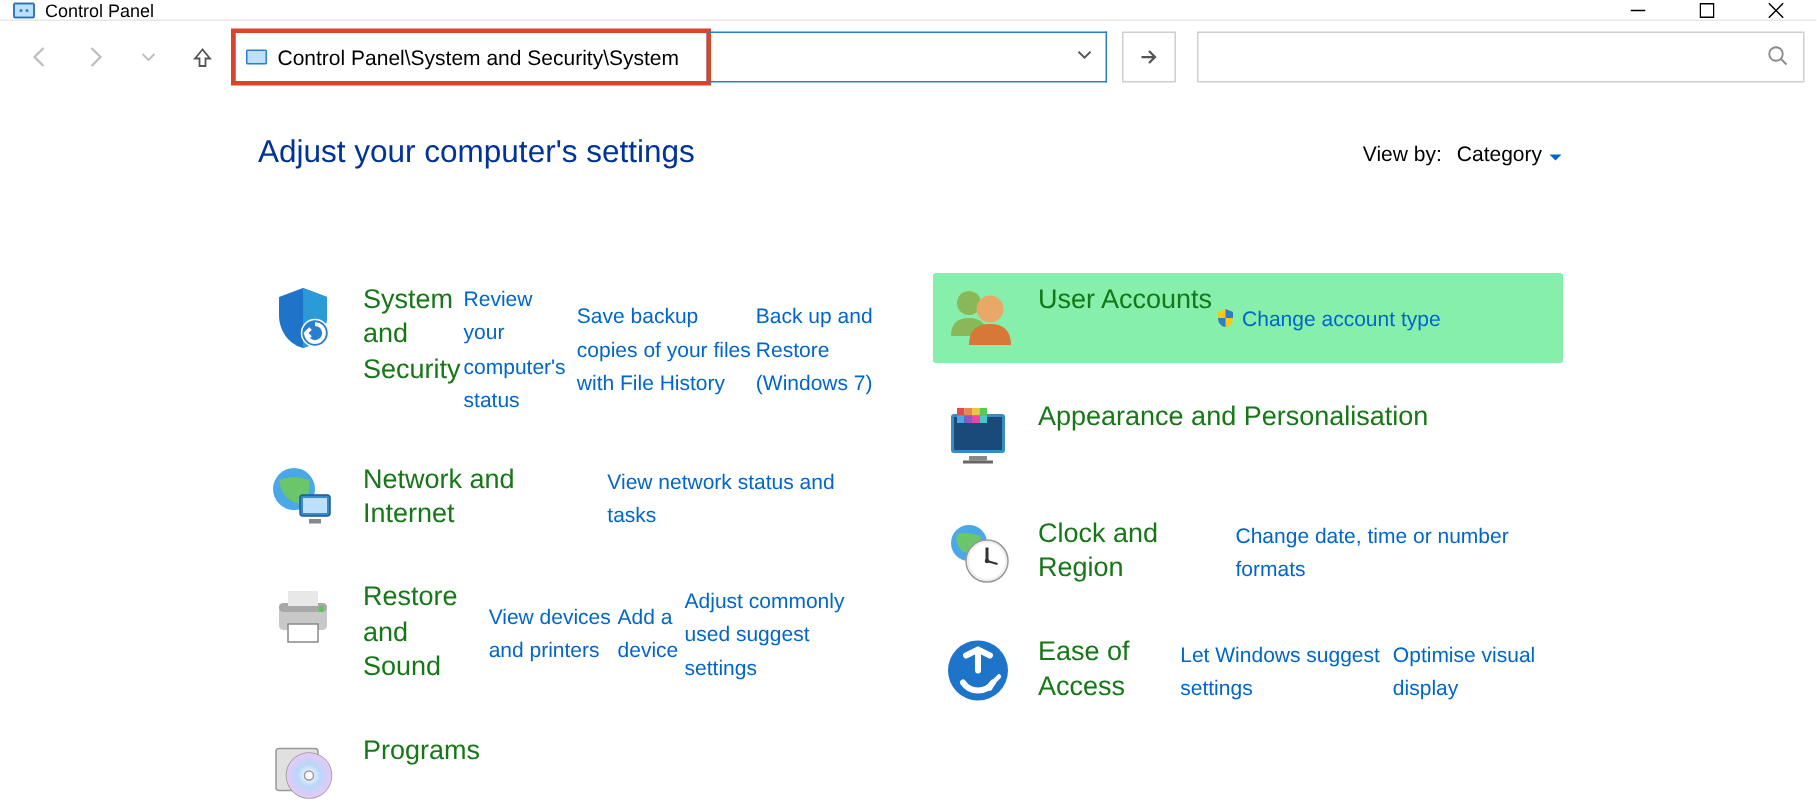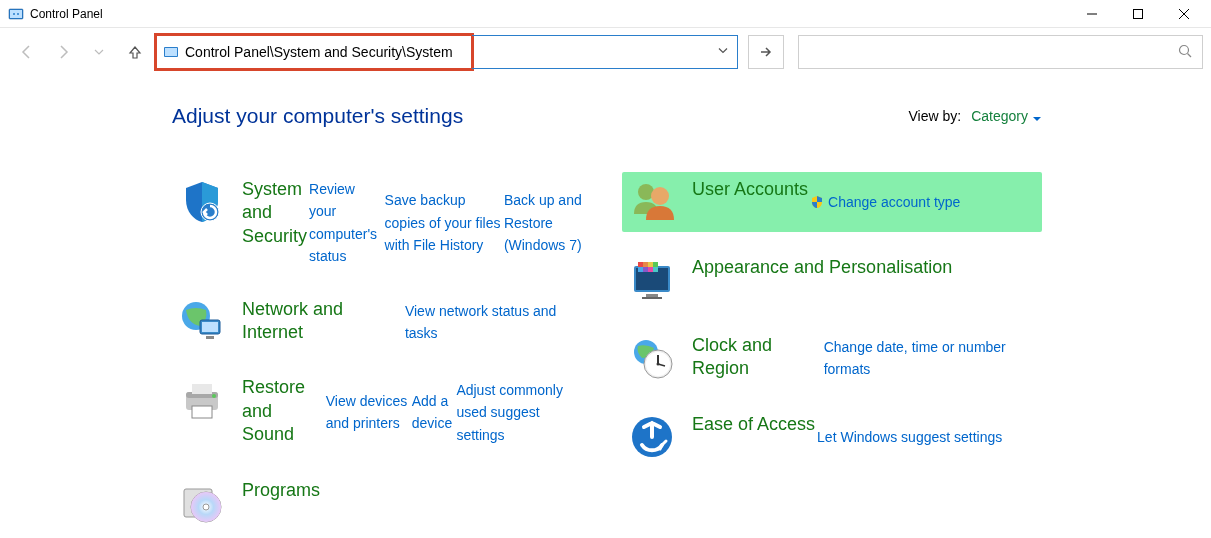--- a/index.html
+++ b/index.html
@@ -7,21 +7,21 @@
       font-family: "Segoe UI", Tahoma, sans-serif;
       font-size: 13px;
       color: #000;
       background: #fff;
       width: 1211px;
       height: 538px;
       overflow: hidden;
     }
     
     .titlebar {
-      height: 28px;
+      height: 14px;
       display: flex;
       align-items: center;
       padding: 0 4px 0 8px;
       border-bottom: 1px solid #e7e7e7;
     }
     .titlebar .app-icon {
       width: 16px; height: 16px;
       margin-right: 6px;
       display: inline-flex; align-items: center; justify-content: center;
     }
@@ -88,30 +88,30 @@
     }
     
     .content {
       padding: 28px 0 0 172px;
     }
     .settings-header {
       display: flex;
       align-items: center;
       justify-content: space-between;
       width: 870px;
-      margin-bottom: 44px;
+      margin-bottom: 68px;
     }
     .settings-header h1 {
       font-size: 21px;
       font-weight: 400;
       color: #003399;
     }
     .viewby { font-size: 14px; display:flex; align-items:center; gap:10px; }
     .viewby .label { color:#000; }
-    .viewby .value { color:#15803d; display:flex; align-items:flex-end; gap:4px; }
+    .viewby .value { color:#000000; display:flex; align-items:flex-end; gap:4px; }
     
     .grid {
       display: flex;
       gap: 30px;
     }
     .col {
       width: 420px;
       display: flex;
       flex-direction: column;
       gap: 18px;
@@ -404,18 +404,19 @@
           <svg width="48" height="48" viewBox="0 0 48 48">
             <circle cx="24" cy="24" r="20" fill="#1e74c8"></circle>
             <path d="M24 10 L24 24 M16 14 L24 10 L32 14" fill="none" stroke="#fff" stroke-width="4" stroke-linecap="round"></path>
             <path d="M14 32 A12 12 0 0 0 34 32" fill="none" stroke="#fff" stroke-width="4" stroke-linecap="round"></path>
             <path d="M34 32 L38 28 M34 32 L32 36" fill="none" stroke="#fff" stroke-width="3" stroke-linecap="round"></path>
           </svg>
         </div>
         <div class="cat-body">
           <div class="cat-title">Ease of Access</div>
           <div class="cat-link">Let Windows suggest settings</div>
+          <div class="cat-link">Optimise visual display</div>
         </div>
       </div>
 
     </div>
   </div>
 </div>
 
 </body></html>

